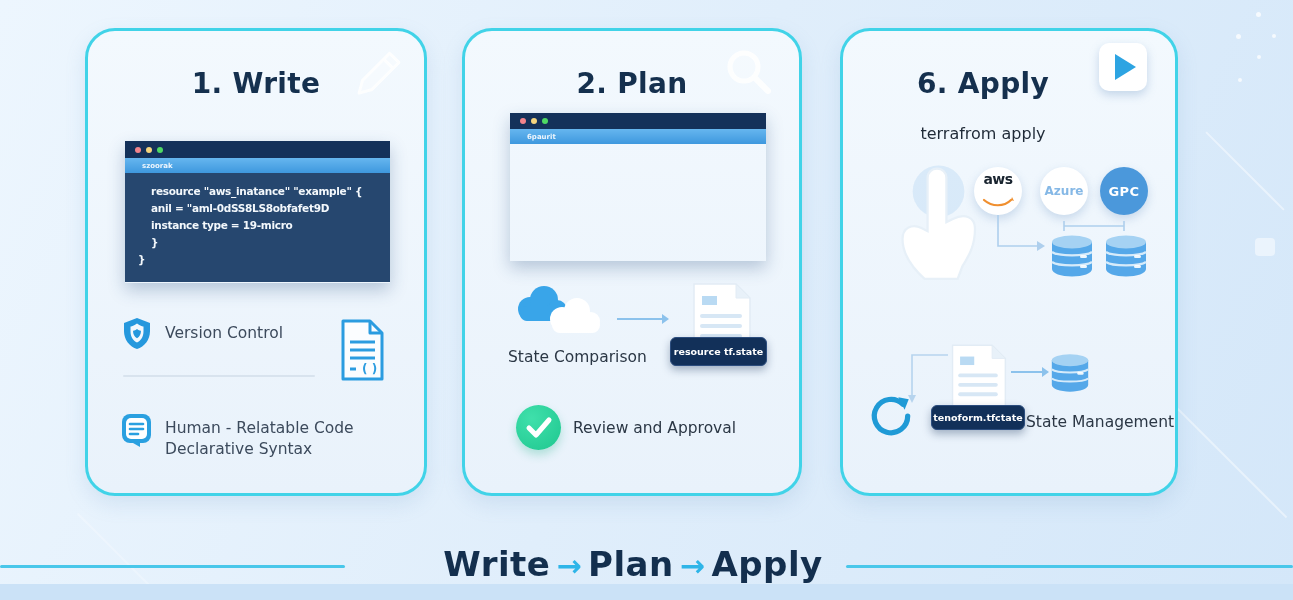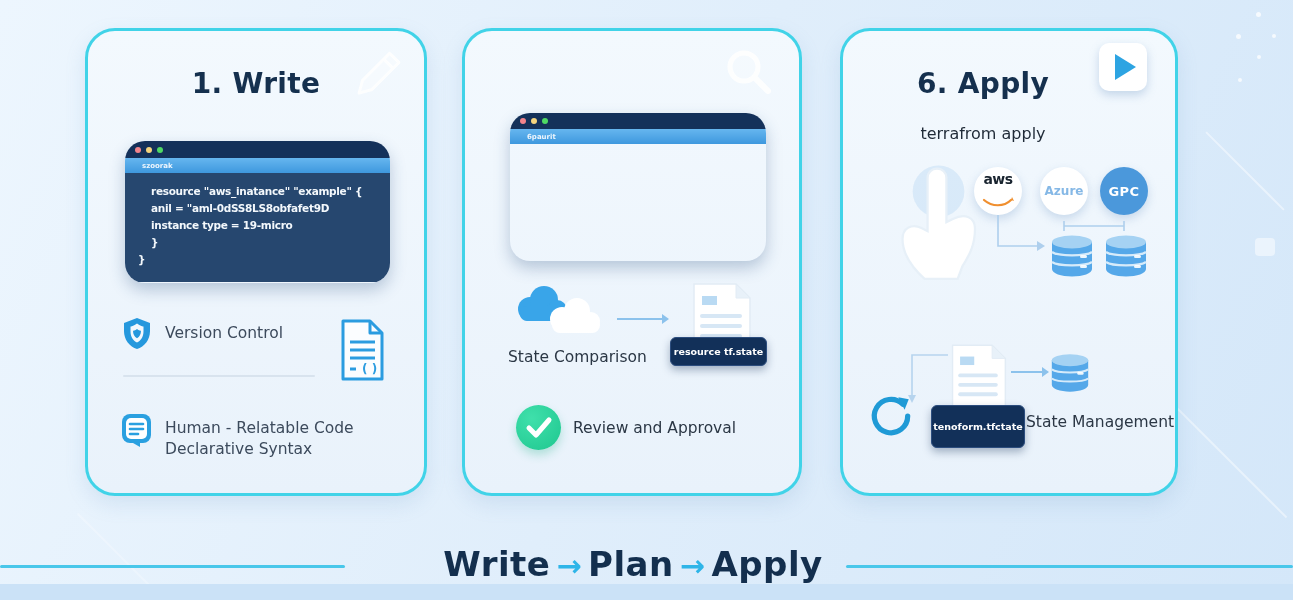--- a/index.html
+++ b/index.html
@@ -20,21 +20,21 @@
         background:linear-gradient(180deg,#f3f9fe 0%,#e9f2fb 100%);
         box-shadow:0 8px 20px rgba(110,155,200,.18);}
   .card1{left:85px;width:342px}
   .card2{left:462px;width:340px}
   .card3{left:840px;width:338px}
   .card-title{position:absolute;top:36px;left:0;width:100%;text-align:center;
         font-size:28px;font-weight:bold;color:#15304e;letter-spacing:.3px;}
   .hdr-icon{position:absolute;}
 
   
-  .codewin{position:absolute;border-radius:20px;overflow:hidden;box-shadow:0 7px 16px rgba(35,75,125,.28);}
+  .codewin{position:absolute;border-radius:0;overflow:hidden;box-shadow:0 7px 16px rgba(35,75,125,.28);}
   .win-bar{height:17px;background:#14315a;display:flex;align-items:center;gap:5px;padding-left:10px;}
   .dot{width:6px;height:6px;border-radius:50%;}
   .dot-red{background:#f2848c}.dot-yellow{background:#f5d47e}.dot-green{background:#4fd964}
   .win-tab{height:15px;background:linear-gradient(180deg,#66b6ef,#3e98de);display:flex;align-items:center;
         padding-left:17px;font-size:7px;font-weight:bold;color:#eef6fd;}
   .win-body{position:relative;width:100%;}
   .body1{height:109px;background:#26476f;padding:10px 0 0 26px;}
   .code-line{font-size:10.5px;font-weight:bold;color:#f3f8fc;line-height:17px;letter-spacing:-.3px;white-space:pre;}
   .code-outdent{margin-left:-13px;}
   .body2{height:115px;background:#203d62;}
@@ -159,20 +159,21 @@
         <path d="M12 30 h7 v4 l-7-4z" fill="#2aa0e0"></path>
       </svg>
     </div>
     <div class="feat-text" style="left:77px;top:387px;line-height:21px">
       <div>Human - Relatable Code</div>
       <div>Declarative Syntax</div>
     </div>
   </div>
 
   <div class="card card2">
+    <div class="card-title">2. Plan</div>
 
     <div class="hdr-icon" style="left:256px;top:14px;width:54px;height:54px">
       <svg width="54" height="54" viewBox="0 0 54 54" opacity="0.92">
         <circle cx="23" cy="22" r="14" fill="rgba(255,255,255,0.2)" stroke="#ffffff" stroke-width="5"></circle>
         <line x1="34" y1="33" x2="47" y2="46" stroke="#ffffff" stroke-width="6" stroke-linecap="round"></line>
       </svg>
     </div>
 
     <div class="codewin" style="left:45px;top:82px;width:256px;height:148px">
       <div class="win-bar" style="height:16px">
@@ -309,21 +310,21 @@
 
     <div class="hdr-icon" style="left:206px;top:322px;width:42px;height:40px">
       <svg width="42" height="40" viewBox="0 0 46 44">
         <path d="M3 8 v27 c0 4.5 9 7.5 20 7.5 s20-3 20-7.5 V8" fill="#55a8e9"></path>
         <ellipse cx="23" cy="8" rx="20" ry="6.5" fill="#a5d2f3"></ellipse>
         <path d="M3 18 c6 4.5 34 4.5 40 0 M3 28 c6 4.5 34 4.5 40 0" stroke="#d6ebfa" stroke-width="2.2" fill="none"></path>
         <rect x="31" y="21" width="7" height="3" rx="1.5" fill="#ffffff" opacity=".9"></rect>
       </svg>
     </div>
 
-    <div class="tf-label" style="left:88px;top:374px;width:94px;height:43px">tenoform.tfctate</div>
+    <div class="tf-label" style="left:88px;top:374px;width:94px;height:25px">tenoform.tfctate</div>
 
     <div class="hdr-icon" style="left:24px;top:361px;width:48px;height:48px">
       <svg width="48" height="48" viewBox="0 0 46 46" fill="none">
         <path d="M39 23 a16 16 0 1 1-4.7-11.3" stroke="#1f9ad6" stroke-width="5" stroke-linecap="round"></path>
         <path d="M30 5 l10 2 -4 10 z" fill="#1f9ad6"></path>
       </svg>
     </div>
 
     <div class="small-caption" style="left:183px;top:382px;white-space:nowrap">State Management</div>
   </div>

